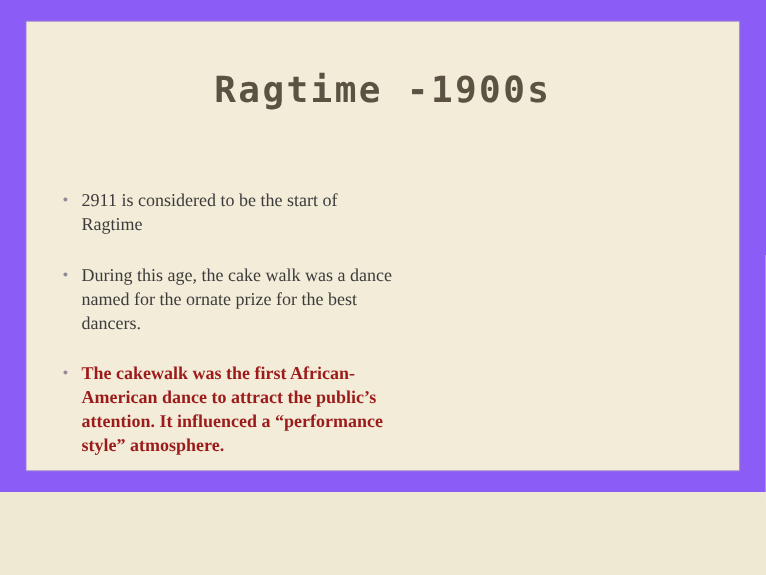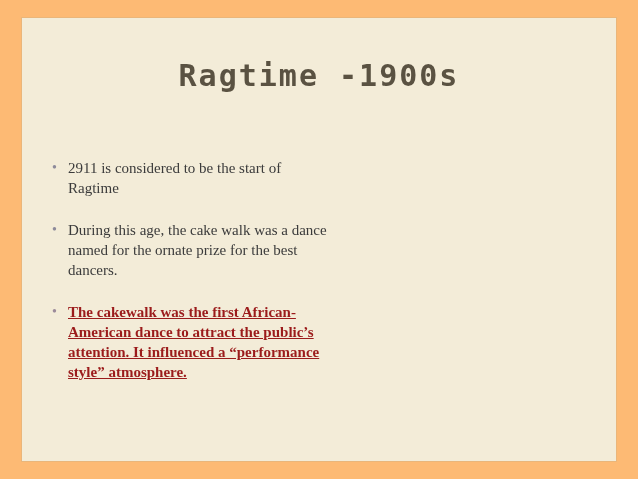--- a/index.html
+++ b/index.html
@@ -9,23 +9,23 @@
   body {
     width: 638px;
     height: 479px;
     background: #efe8d2;
     font-family: "Liberation Serif", serif;
     overflow: hidden;
   }
   .slide {
     position: relative;
     width: 638px;
-    height: 479px;
+    height: 410px;
     box-sizing: border-box;
-    background: #fdba74;
+    background: #8b5cf6;
   }
   .slide-inner {
     position: absolute;
     left: 22px;
     top: 18px;
     right: 22px;
     bottom: 18px;
     background: #f3ecd8;
     box-shadow: 0 0 0 1px rgba(180,170,140,0.25);
   }
@@ -65,21 +65,20 @@
   }
   .bullet-text {
     flex: 1;
     font-size: 15px;
     line-height: 20px;
     color: #3b3b3b;
   }
   .bullet.highlight .bullet-text {
     color: #9b1b1b;
     font-weight: bold;
-    text-decoration: underline;
   }
   .bullet.highlight .bullet-marker {
     color: #9b8a9a;
   }
 </style>
 </head>
 <body>
 
 <div class="slide">
   <div class="slide-inner">

